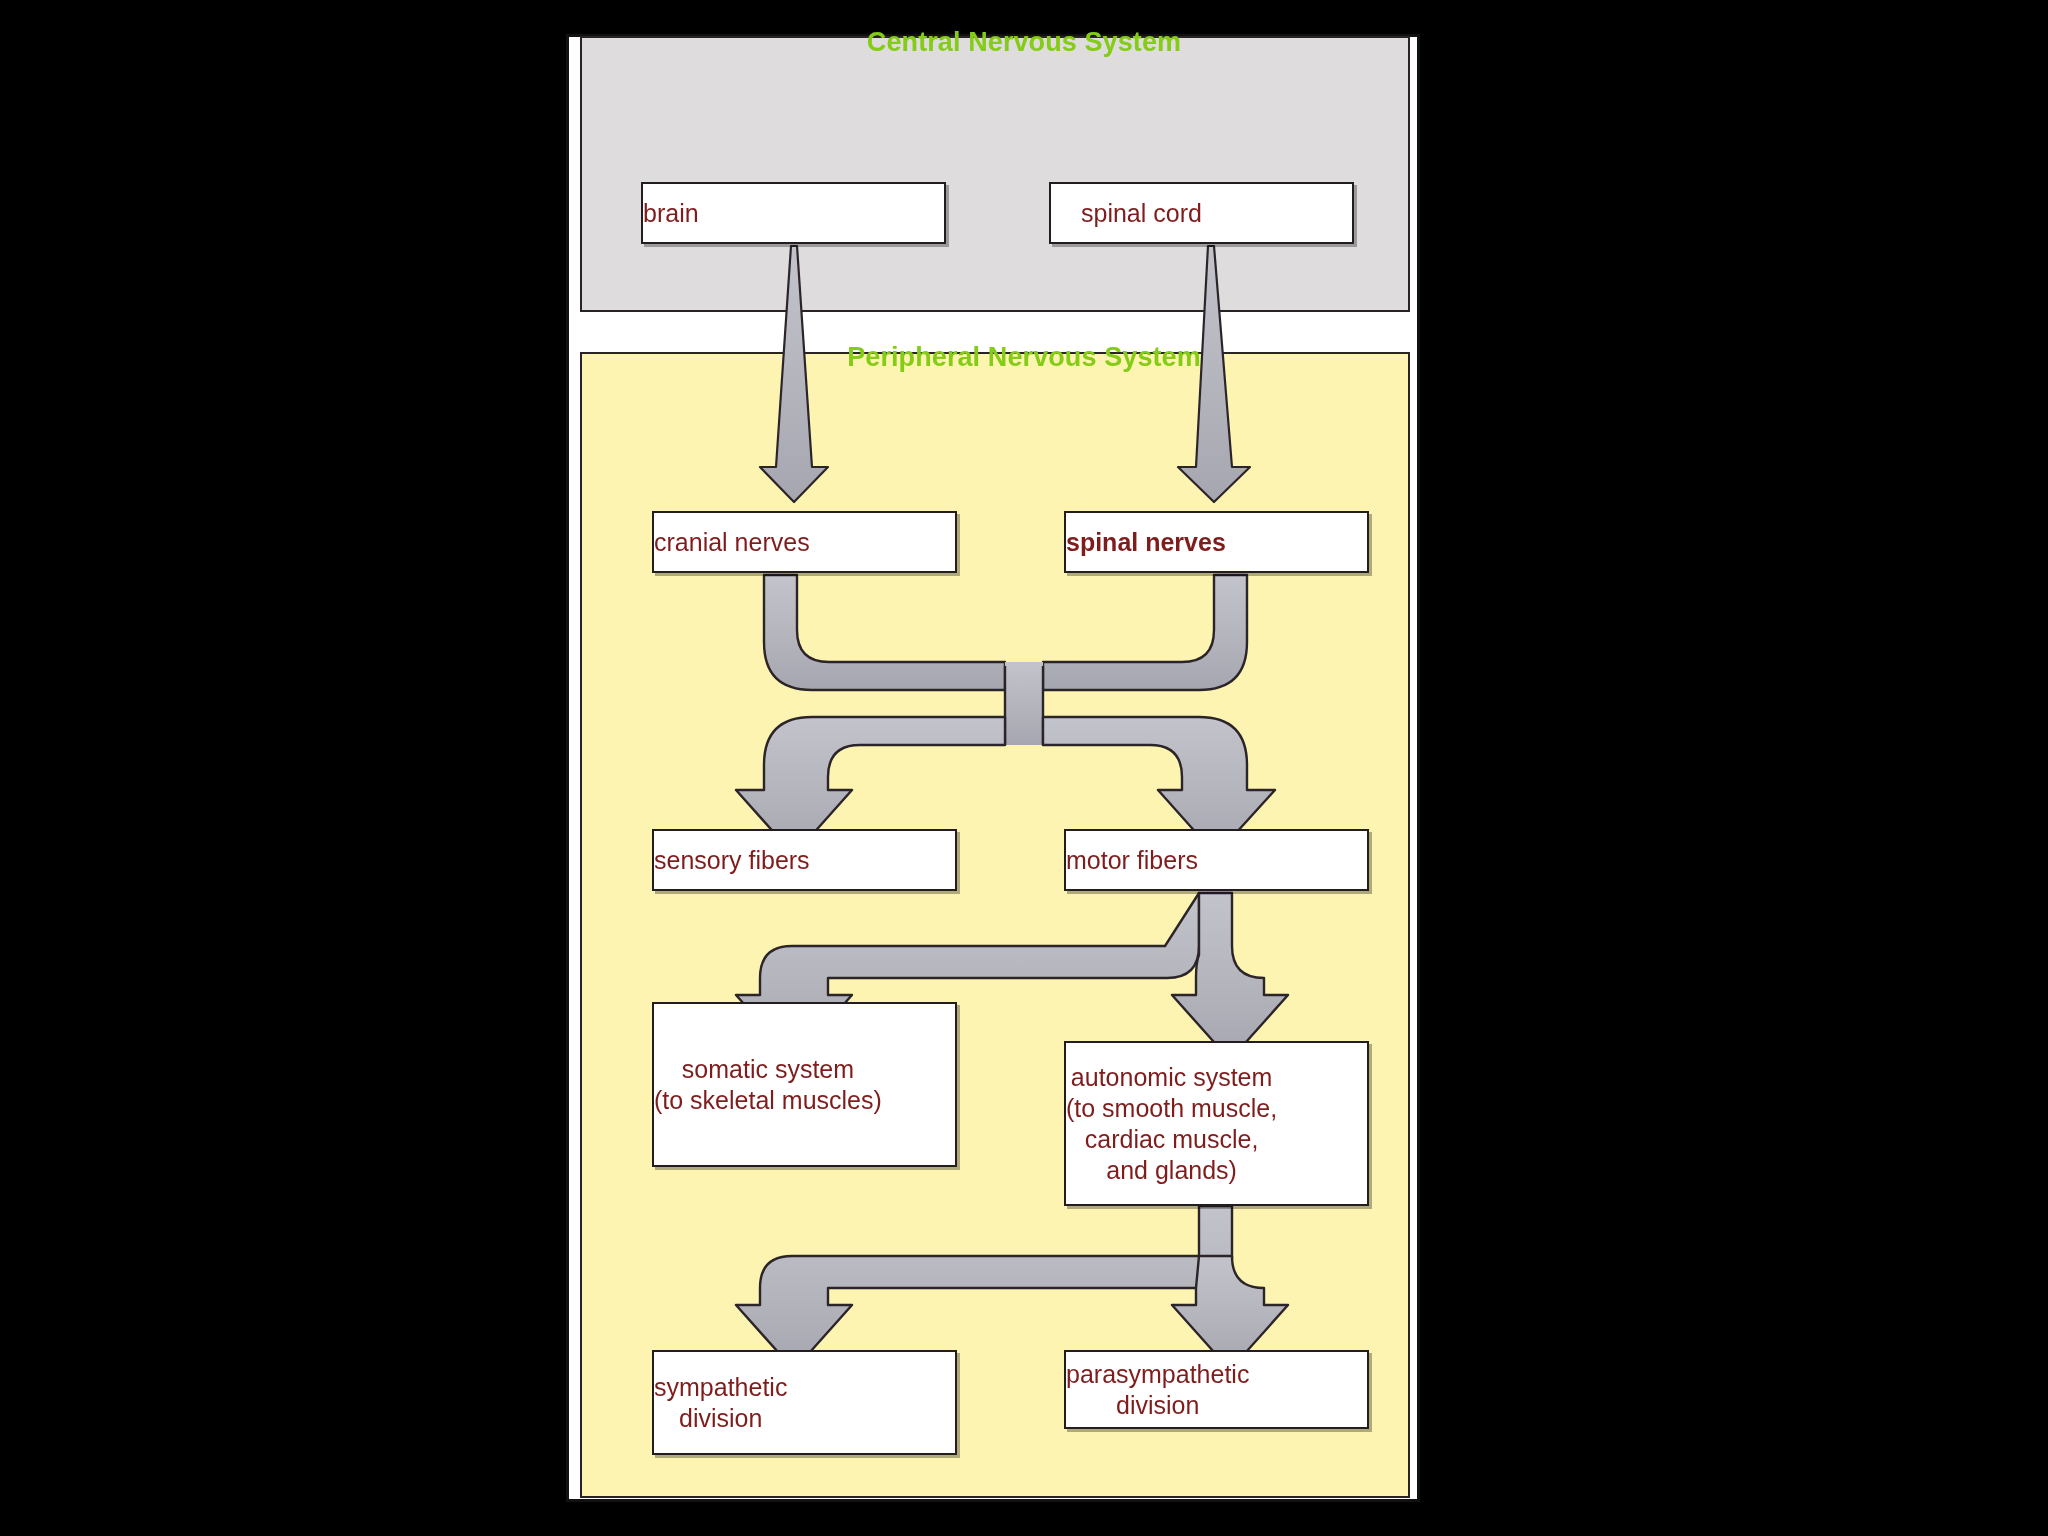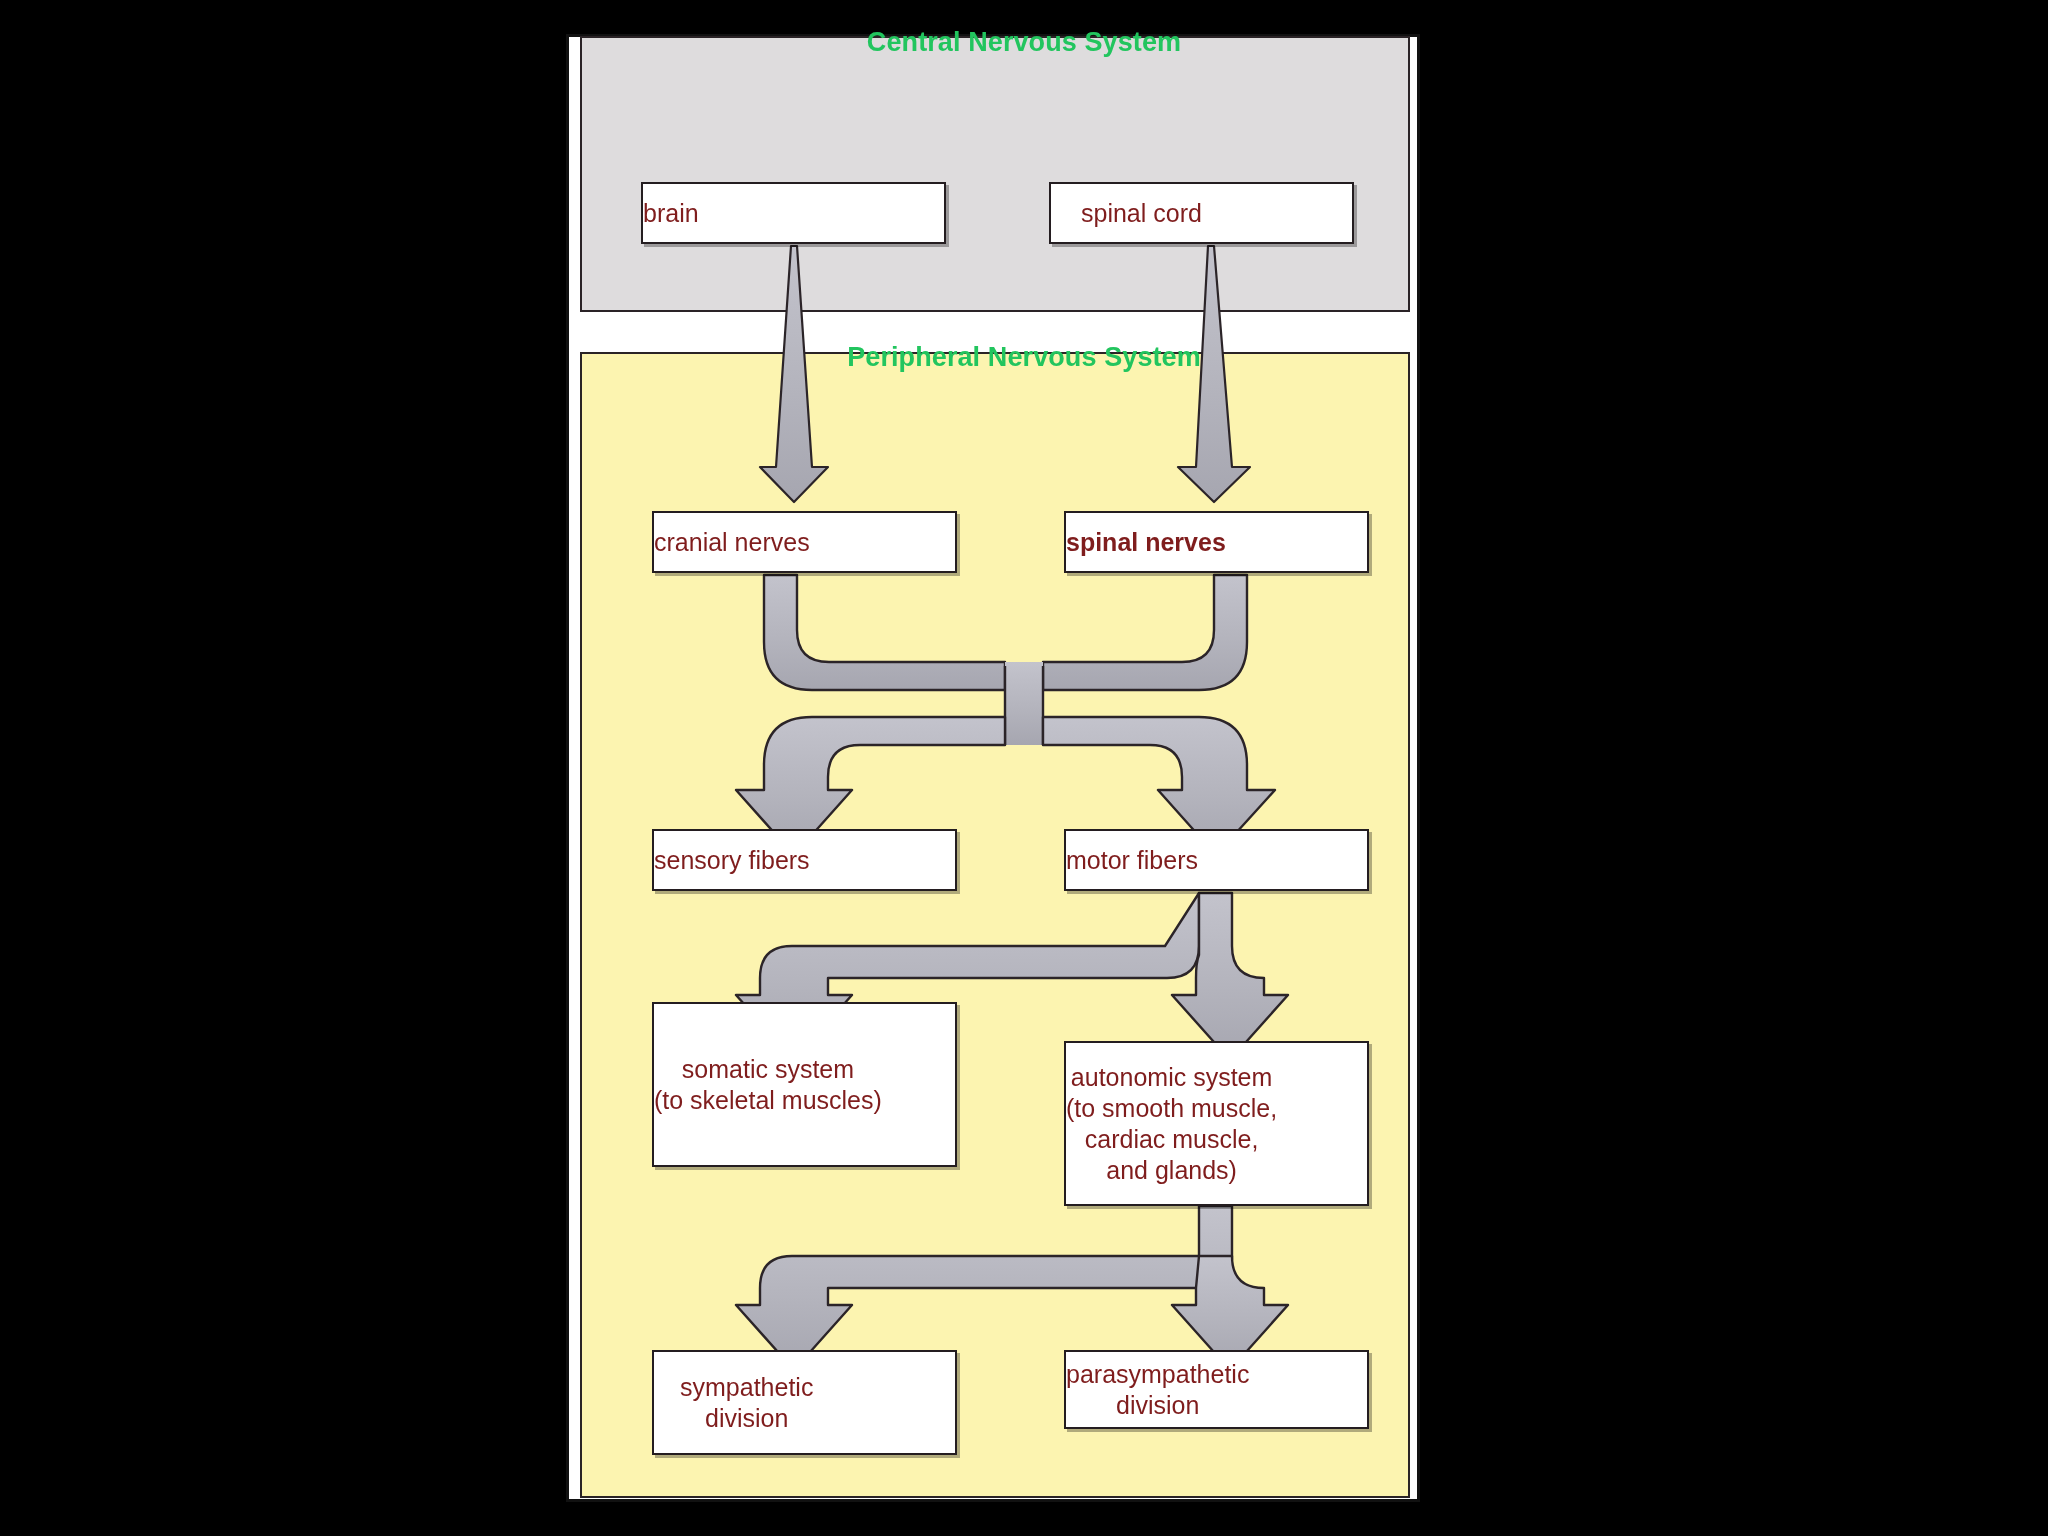--- a/index.html
+++ b/index.html
@@ -18,21 +18,21 @@
     background:#dedcdd;border:2px solid #2a2326;box-sizing:border-box;
   }
   
   .pns-panel{
     position:absolute;left:580px;top:352px;width:830px;height:1146px;
     background:#fcf4b0;border:2px solid #2a2326;box-sizing:border-box;
   }
 
   .panel-title{
     position:absolute;left:0;right:0;text-align:center;
-    font-weight:bold;font-size:27px;line-height:33px;color:#22c55e;
+    font-weight:bold;font-size:27px;line-height:33px;color:#84cc16;
     letter-spacing:0.1px;
   }
   #cns-title{top:26px;}
   #pns-title{top:341px;}
 
   
   .node{
     position:absolute;background:#ffffff;border:2px solid #241d20;
     box-sizing:border-box;display:flex;align-items:center;justify-content:flex-start;
     text-align:center;font-size:25px;line-height:31px;color:#7f1d1d;
@@ -40,21 +40,21 @@
   }
 
   #node-brain        {left:641px; top:182px; width:305px; height:62px;}
   #node-spinal-cord  {left:1049px;top:182px; width:305px; height:62px;padding-left:30px;}
   #node-cranial      {left:652px; top:511px; width:305px; height:62px;}
   #node-spinal-nerves{left:1064px;top:511px; width:305px; height:62px;font-weight:bold;}
   #node-sensory      {left:652px; top:829px; width:305px; height:62px;}
   #node-motor        {left:1064px;top:829px; width:305px; height:62px;}
   #node-somatic      {left:652px; top:1002px;width:305px; height:165px;}
   #node-autonomic    {left:1064px;top:1041px;width:305px; height:165px;}
-  #node-sympathetic  {left:652px; top:1350px;width:305px; height:105px;padding-left:26px;}
+  #node-sympathetic  {left:652px; top:1350px;width:305px; height:105px;}
   #node-parasym      {left:1064px;top:1350px;width:305px; height:79px;}
 
   .node span{display:block;}
 
   
   #arrows{position:absolute;left:0;top:0;width:2048px;height:1536px;pointer-events:none;}
 </style>
 </head>
 <body>
 

